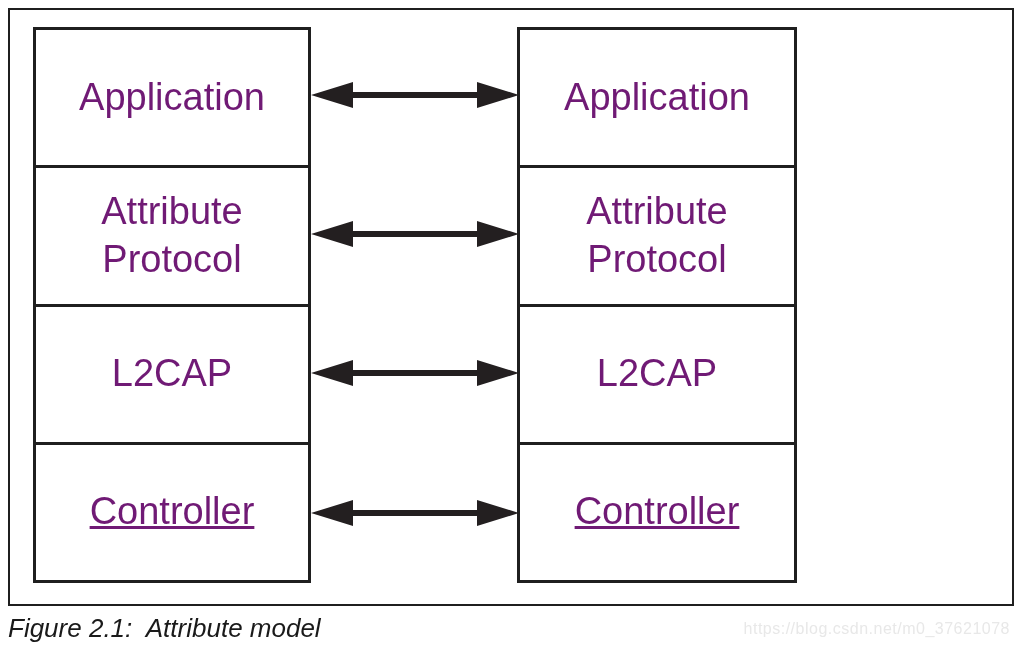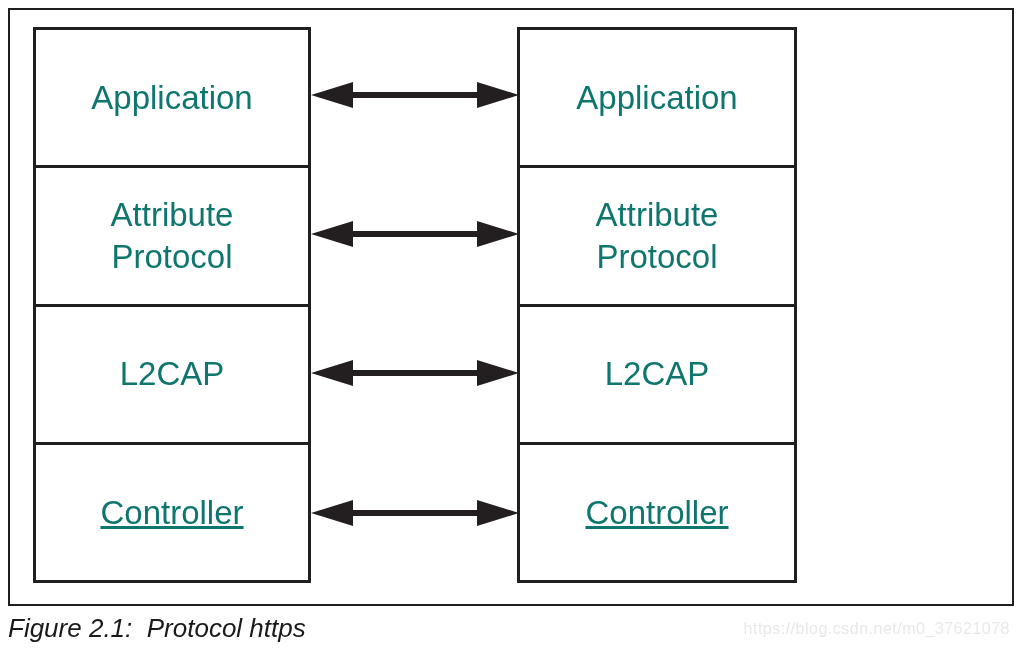--- a/index.html
+++ b/index.html
@@ -36,23 +36,23 @@
     background: #ffffff;
   }
   .stack-left  { left: 33px;  width: 278px; }
   .stack-right { left: 517px; width: 280px; }
   .layer {
     flex: 1;
     display: flex;
     align-items: center;
     justify-content: center;
     text-align: center;
-    font-size: 33px;
+    font-size: 38px;
     line-height: 1.26;
-    color: #0f766e;
+    color: #701a75;
     border-bottom: 3px solid #1f1f1f;
     padding: 0 30px;
   }
   .layer:last-child { border-bottom: none; text-decoration: underline; }
   .arrow {
     position: absolute;
     left: 311px;
     width: 208px;
     height: 28px;
   }
@@ -110,16 +110,16 @@
     <svg viewBox="0 0 208 28" xmlns="http://www.w3.org/2000/svg">
       <polygon fill="#231f20" points="0,14 42,1 42,11 166,11 166,1 208,14 166,27 166,17 42,17 42,27"></polygon>
     </svg>
   </div>
   <div class="arrow" style="top:499px">
     <svg viewBox="0 0 208 28" xmlns="http://www.w3.org/2000/svg">
       <polygon fill="#231f20" points="0,14 42,1 42,11 166,11 166,1 208,14 166,27 166,17 42,17 42,27"></polygon>
     </svg>
   </div>
 
-  <div class="caption">Figure 2.1:  Protocol https</div>
+  <div class="caption">Figure 2.1:  Attribute model</div>
   <div class="watermark">https://blog.csdn.net/m0_37621078</div>
 
 </div>
 
 </body></html>

